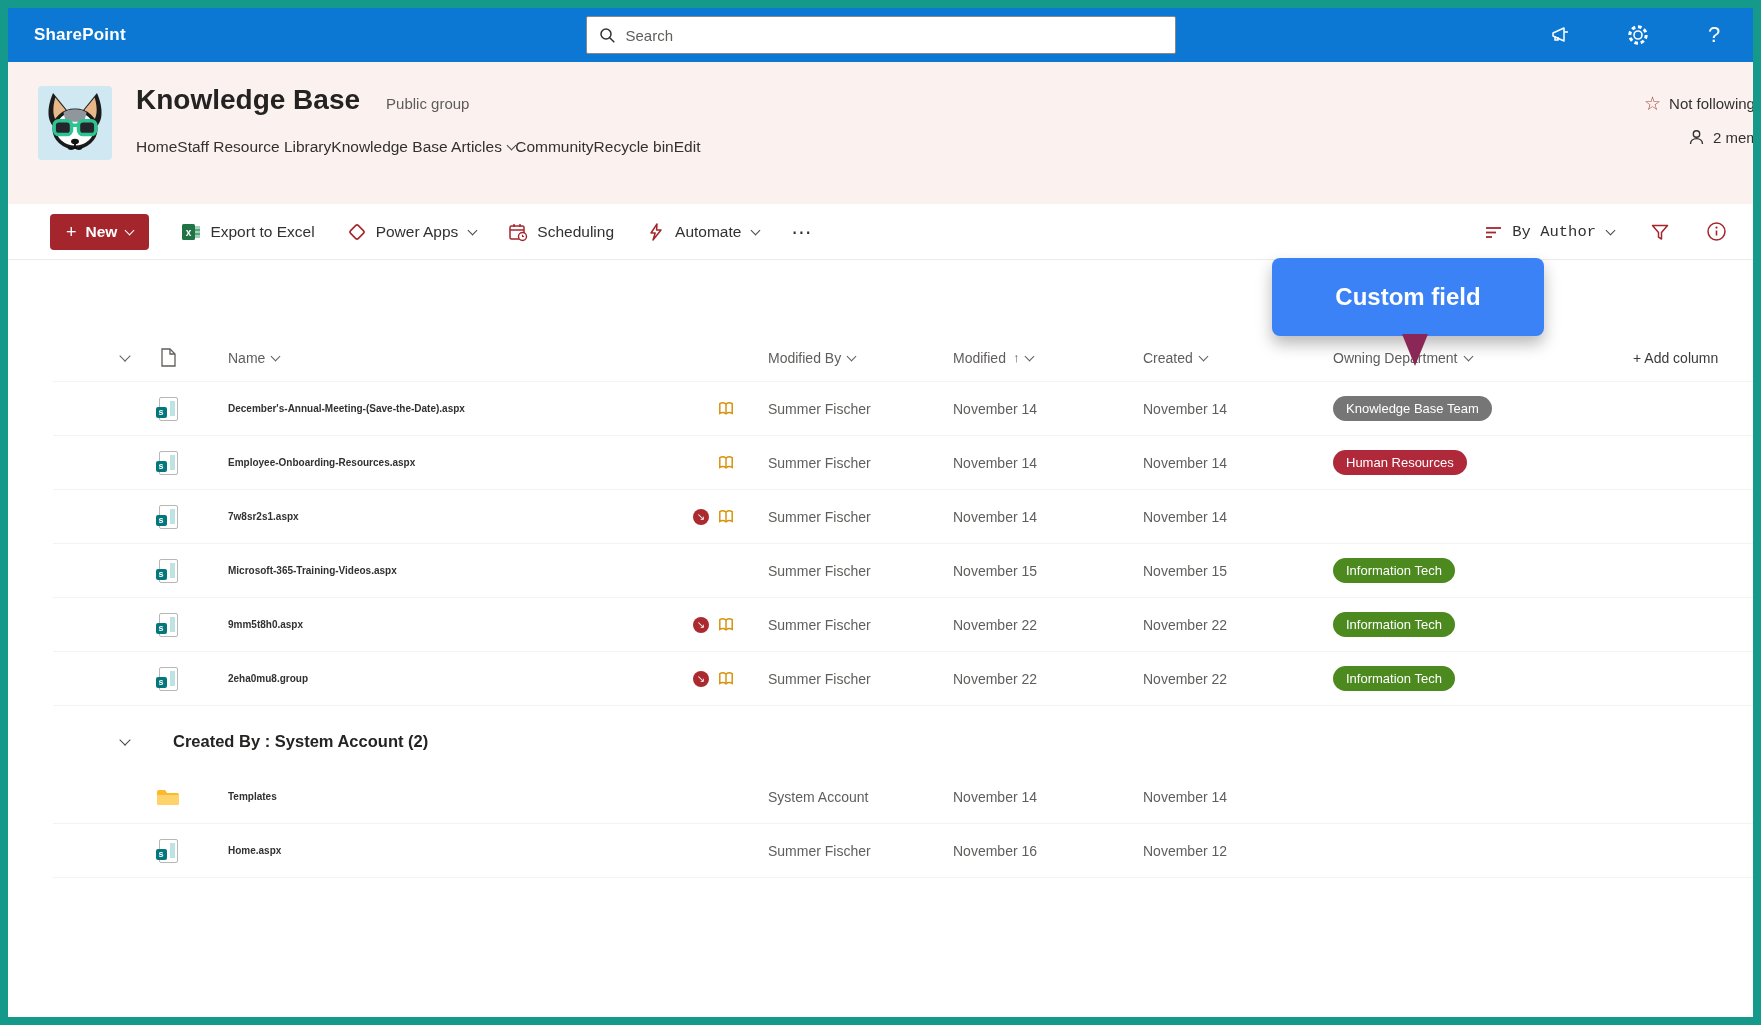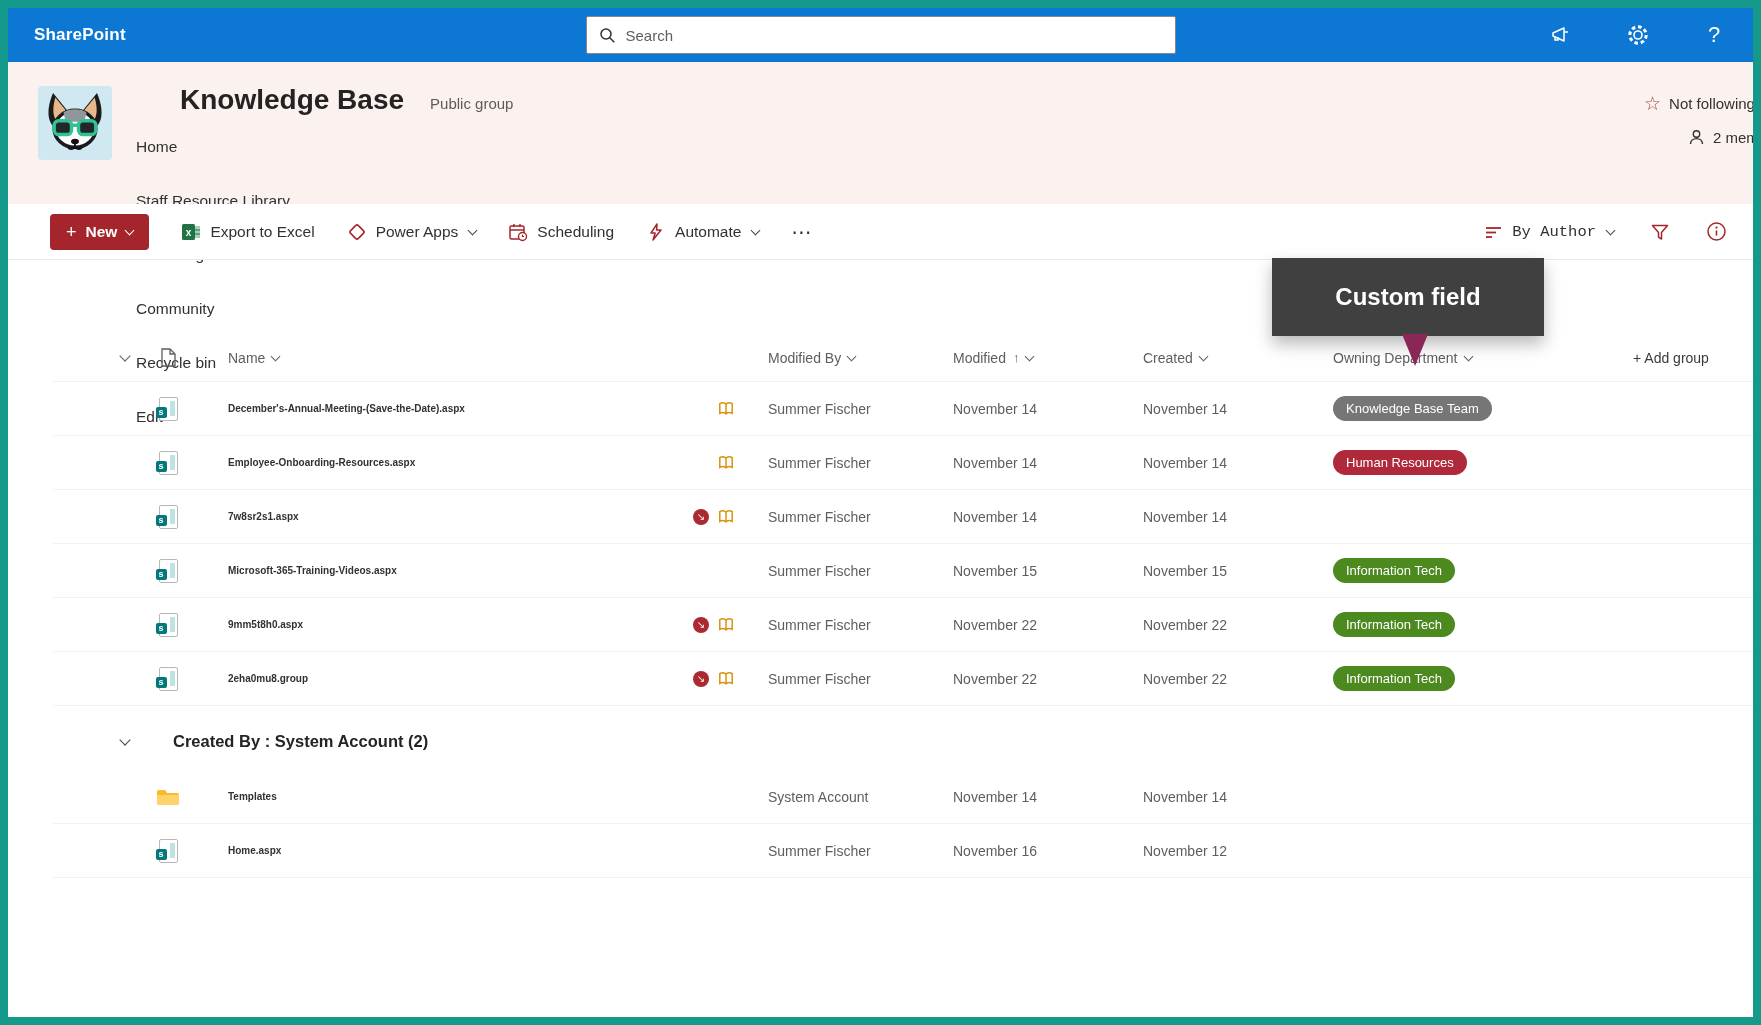--- a/index.html
+++ b/index.html
@@ -14,24 +14,24 @@
   .searchbox input { border:none; outline:none; flex:1; font-size:15px; color:#323130; font-family:inherit; background:transparent; }
   .searchbox input::placeholder { color:#605e5c; }
   .suite-icons { margin-left:auto; display:flex; align-items:center; gap:50px; color:#fff; }
   .suite-icons .si { width:26px; height:26px; display:flex; align-items:center; justify-content:center; cursor:pointer; }
   .help-glyph { font-size:22px; color:#fff; font-weight:400; }
 
   
   .siteheader { position:relative; height:142px; background:#fbf2f0; padding:16px 0 0 30px; display:flex; }
   .logo { width:74px; height:74px; border-radius:4px; overflow:hidden; margin-top:8px; cursor:pointer; flex:0 0 auto; }
   .head-main { margin-left:24px; }
-  .title-row { display:flex; align-items:baseline; gap:26px; margin-top:6px;margin-left:44px; }
+  .title-row { display:flex; align-items:baseline; gap:26px; margin-top:6px; }
   .site-title { font-size:28px; font-weight:bold; color:#242322; }
   .site-sub { font-size:15px; color:#5d5b58; }
-  .nav-row { display:flex; align-items:flex-start; gap:36px; margin-top:22px;flex-direction:column; }
+  .nav-row { display:flex; align-items:flex-end; margin-top:22px; }
   .nav-item { font-size:15.5px; color:#323130; cursor:pointer; white-space:nowrap; }
   .follow-block { position:absolute; left:1636px; top:32px; white-space:nowrap; }
   .follow-row { display:flex; align-items:center; gap:8px; font-size:15px; color:#323130; cursor:pointer; }
   .members-row { display:flex; align-items:center; gap:8px; font-size:15px; color:#323130; margin-top:16px; margin-left:44px; cursor:pointer; }
   .star-glyph { color:#a4453a; font-size:19px; line-height:1; }
 
   
   .toolbar { height:56px; background:#fff; display:flex; align-items:center; padding:0 26px 0 42px; gap:32px; border-bottom:1px solid #edebe9; }
   .btn-new { display:flex; align-items:center; gap:9px; background:#a4262c; color:#fff; border:none; border-radius:4px; padding:9px 16px; font-size:15.5px; font-weight:bold; font-family:inherit; cursor:pointer; }
   .plus-glyph { font-size:18px; font-weight:400; line-height:1; }
@@ -68,21 +68,21 @@
   .badge { display:inline-block; color:#fff; font-size:13px; padding:5px 13px; border-radius:14px; white-space:nowrap; }
 
   
   .sp-page { position:relative; width:19px; height:24px; background:#fff; border:1.5px solid #b9b7b5; border-radius:2px; }
   .sp-page .stripe { position:absolute; right:2px; top:3px; width:5px; height:15px; background:#bfe3e2; }
   .sp-page .sq { position:absolute; left:-4px; bottom:2px; width:11px; height:11px; background:#03787c; border-radius:2px; color:#fff; font-size:9px; font-weight:bold; display:flex; align-items:center; justify-content:center; line-height:1; }
   
   .co { width:16px; height:16px; border-radius:50%; background:#ab2a30; color:#fff; font-size:10px; display:flex; align-items:center; justify-content:center; line-height:1; font-family:"DejaVu Sans",sans-serif; }
 
   
-  .callout { position:absolute; left:1264px; top:54px; width:272px; height:78px; background:#404040; border-radius:0; display:flex; align-items:center; justify-content:center; box-shadow:0 8px 16px rgba(0,0,0,.28); z-index:6; }
+  .callout { position:absolute; left:1264px; top:54px; width:272px; height:78px; background:#3b82f6; border-radius:8px; display:flex; align-items:center; justify-content:center; box-shadow:0 8px 16px rgba(0,0,0,.28); z-index:6; }
   .callout .txt { color:#fff; font-size:24px; font-weight:bold; }
   .callout .tail { position:absolute; left:130px; top:76px; width:0; height:0; border-left:13px solid transparent; border-right:13px solid transparent; border-top:32px solid #8b2756; }
 
   svg { display:block; }
 </style>
 </head>
 <body>
 
 <div class="page">
 
@@ -276,21 +276,21 @@
           </div>
         <div class="hc pad">
             <span>Created</span>
             <span class="chev"></span>
           </div>
         <div class="hc pad">
             <span>Owning Department</span>
             <span class="chev"></span>
           </div>
         <div class="hc pad" style="color:#3b3a39;">
-            <span>+ Add group</span>
+            <span>+ Add column</span>
           </div>
       </div>
 
 
       <div class="grid row">
         <div class="c-sel"></div>
         <div class="c-ico">
             <span class="sp-page">
               <span class="stripe"></span>
               <span class="sq">s</span>

